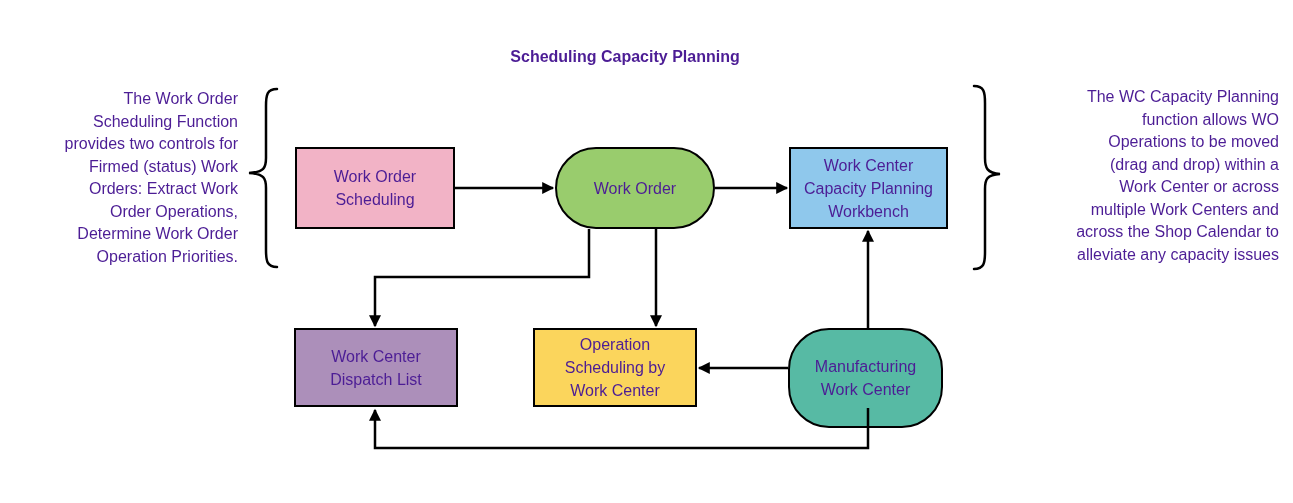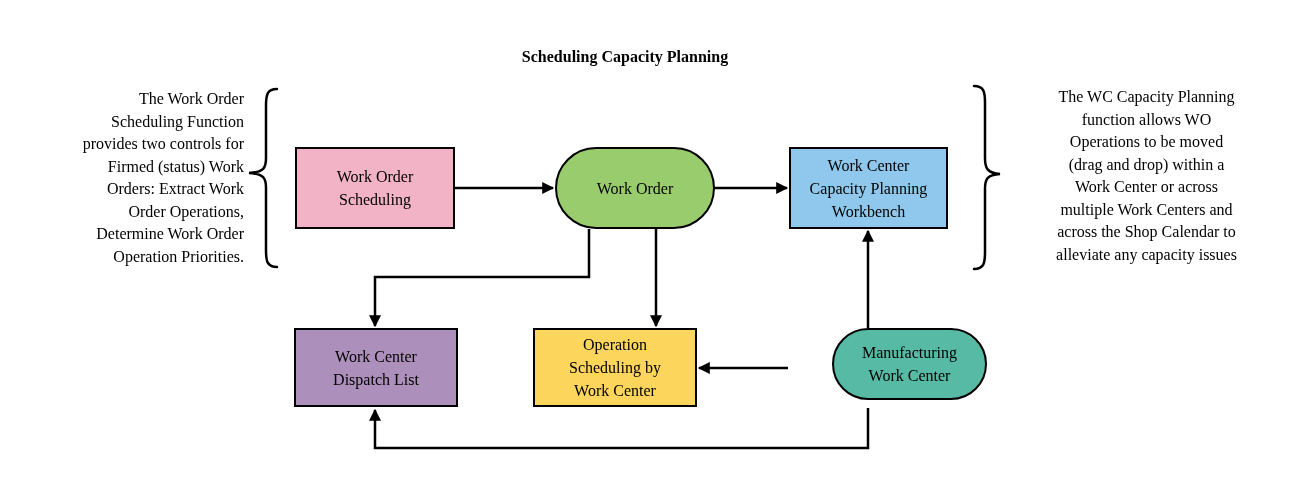--- a/index.html
+++ b/index.html
@@ -1,60 +1,60 @@
 <!DOCTYPE html>
 <html><head>
 <meta charset="utf-8">
 <style>
   html,body{margin:0;padding:0;background:#fff;}
   #canvas{
     position:relative;
     width:1293px;height:503px;
     background:#fff;
-    font-family:Liberation Serif, serif;
-    color:#000000;
+    font-family:Liberation Sans, sans-serif;
+    color:#4c1d95;
     overflow:hidden;
   }
   .title{
     position:absolute;
     left:380px;top:48px;width:490px;
     text-align:center;
     font-size:16px;font-weight:bold;
     white-space:nowrap;
   }
   .annotation{
     position:absolute;
     font-size:16px;
     line-height:22.5px;
     white-space:pre-line;
   }
   .annotation.left{
-    left:24px;top:88px;width:220px;
+    left:18px;top:88px;width:220px;
     text-align:right;
   }
   .annotation.right{
     left:1014px;top:86px;width:265px;
-    text-align:center;
+    text-align:right;
   }
   .node{
     position:absolute;
     box-sizing:border-box;
     border:2px solid #000;
     display:flex;align-items:center;justify-content:center;
     text-align:center;
     font-size:16px;line-height:23px;
     white-space:pre-line;
   }
   .stadium{border-radius:41px;}
   #n-wos {left:295px;top:147px;width:160px;height:82px;}
   #n-wo  {left:555px;top:147px;width:160px;height:82px;}
   #n-wcpw{left:789px;top:147px;width:159px;height:82px;}
   #n-wcdl{left:294px;top:328px;width:164px;height:79px;}
   #n-oawc{left:533px;top:328px;width:164px;height:79px;}
-  #n-mwc {left:832px;top:328px;width:155px;height:72px;}
+  #n-mwc {left:788px;top:328px;width:155px;height:100px;}
   svg.overlay{
     position:absolute;left:0;top:0;
     pointer-events:none;
   }
   svg .edge{stroke:#000;stroke-width:2.5;fill:none;}
   svg .brace{stroke:#000;stroke-width:2.5;fill:none;stroke-linecap:round;}
 </style>
 </head>
 <body>
 

